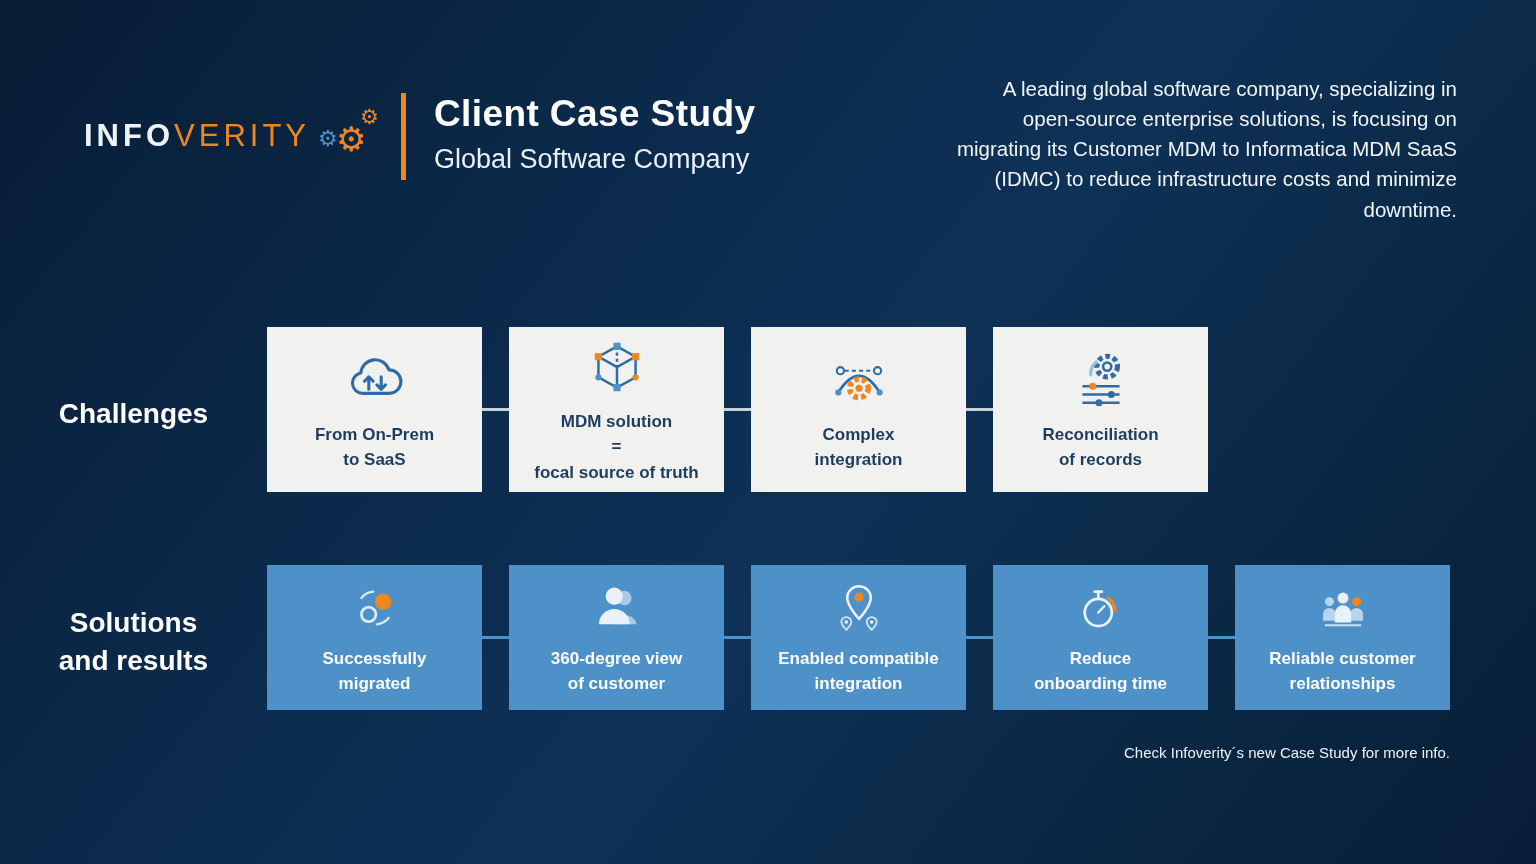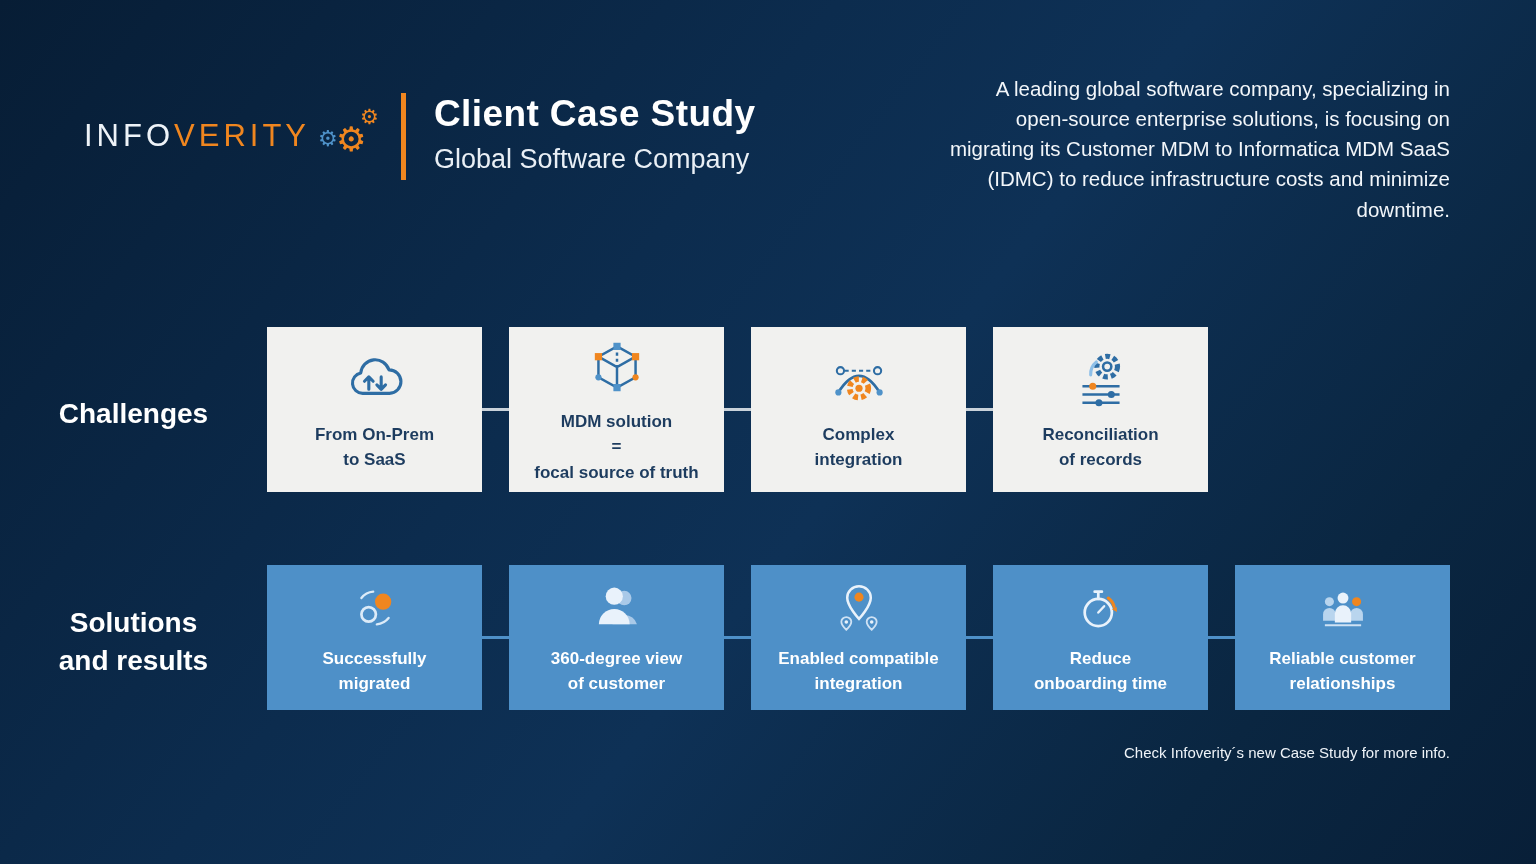--- a/index.html
+++ b/index.html
@@ -23,21 +23,21 @@
     position: absolute;
     left: 84px; top: 106px;
     display: flex;
     align-items: center;
   }
   .logo-text {
     font-size: 31px;
     font-weight: 500;
     letter-spacing: 4px;
   }
-  .logo-info { color: #eef3f8; }
+  .logo-info { color: #eef3f8; font-weight: bold; }
   .logo-verity { color: #f0861f; }
   .gear-cluster {
     position: relative;
     width: 74px; height: 60px;
     margin-left: 8px;
   }
   .gear { position: absolute; line-height: 1; }
   .gear-big    { font-size: 34px; color: #f0861f; left: 18px; top: 16px; }
   .gear-blue   { font-size: 22px; color: #4f92c9; left: 0px;  top: 22px; }
   .gear-small  { font-size: 21px; color: #f0861f; left: 42px; top: 0px; }
@@ -57,21 +57,21 @@
     letter-spacing: 0.4px;
   }
   .page-subtitle {
     margin-top: 9px;
     font-size: 27px;
     font-weight: 400;
     color: #e9eff5;
   }
   .case-summary {
     position: absolute;
-    right: 86px; top: 74px;
+    right: 79px; top: 74px;
     width: 505px;
     margin: 0;
     text-align: right;
     font-size: 20.5px;
     line-height: 1.47;
     color: #f2f6fa;
   }
 
   
   .row {

